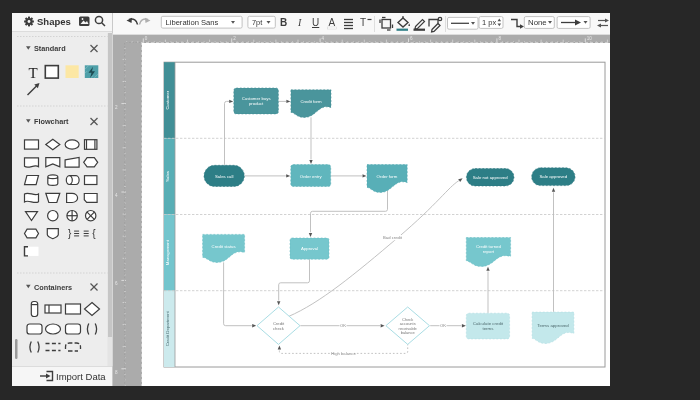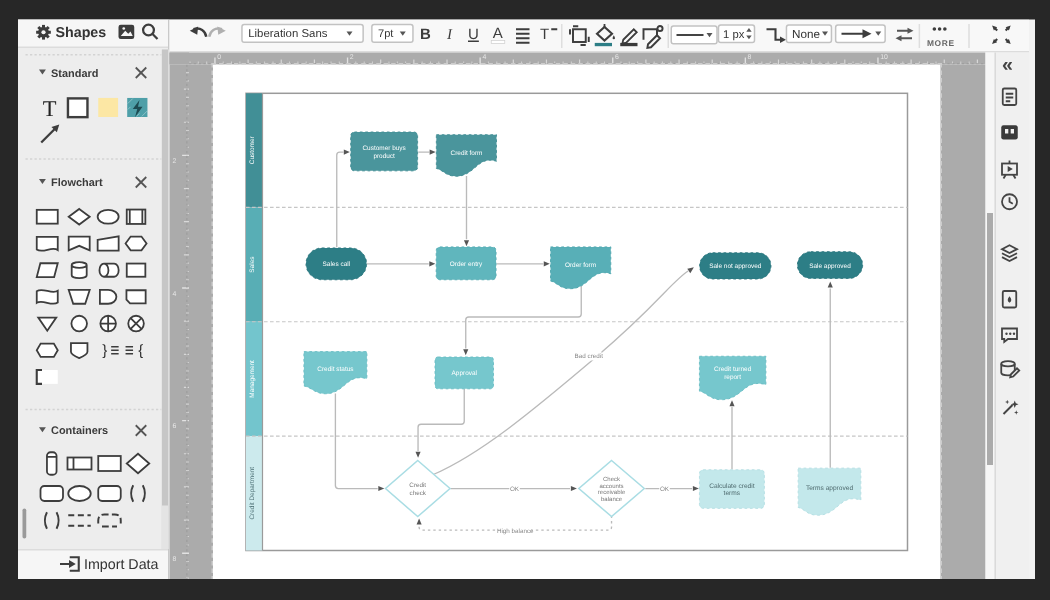--- a/index.html
+++ b/index.html
@@ -1,19 +1,19 @@
 <!DOCTYPE html>
 <html><head><meta charset="utf-8">
 <style>
 *{margin:0;padding:0;box-sizing:border-box;}
 html,body{width:700px;height:400px;overflow:hidden;}
 body{background:#272727;font-family:"Liberation Sans",sans-serif;position:relative;}
 .abs{position:absolute;}
 </style></head><body>
-<div class="abs" id="app" style="left:12px;top:13px;width:678px;height:373px;background:#f2f2f2;overflow:hidden;">
+<div class="abs" id="app" style="left:12px;top:13px;width:598px;height:373px;background:#f2f2f2;overflow:hidden;">
 
 <div class="abs" style="left:0;top:0;width:101px;height:373px;background:#ededed;border-right:1px solid #c9c9c9;">
   <div class="abs" style="left:0;top:0;width:100%;height:19px;background:#f6f6f6;border-bottom:1px solid #dcdcdc;"></div>
   <div class="abs" style="left:0;top:353px;width:100%;height:20px;background:#f6f6f6;border-top:1px solid #dcdcdc;"></div>
 </div>
 
 <svg class="abs" style="left:0;top:0;" width="101" height="373" viewBox="0 0 101 373">
       <g stroke="none" fill="#3d3d3d">
 <g transform="translate(17,8.5)">
  <circle r="3.6" fill="#3d3d3d"></circle>

